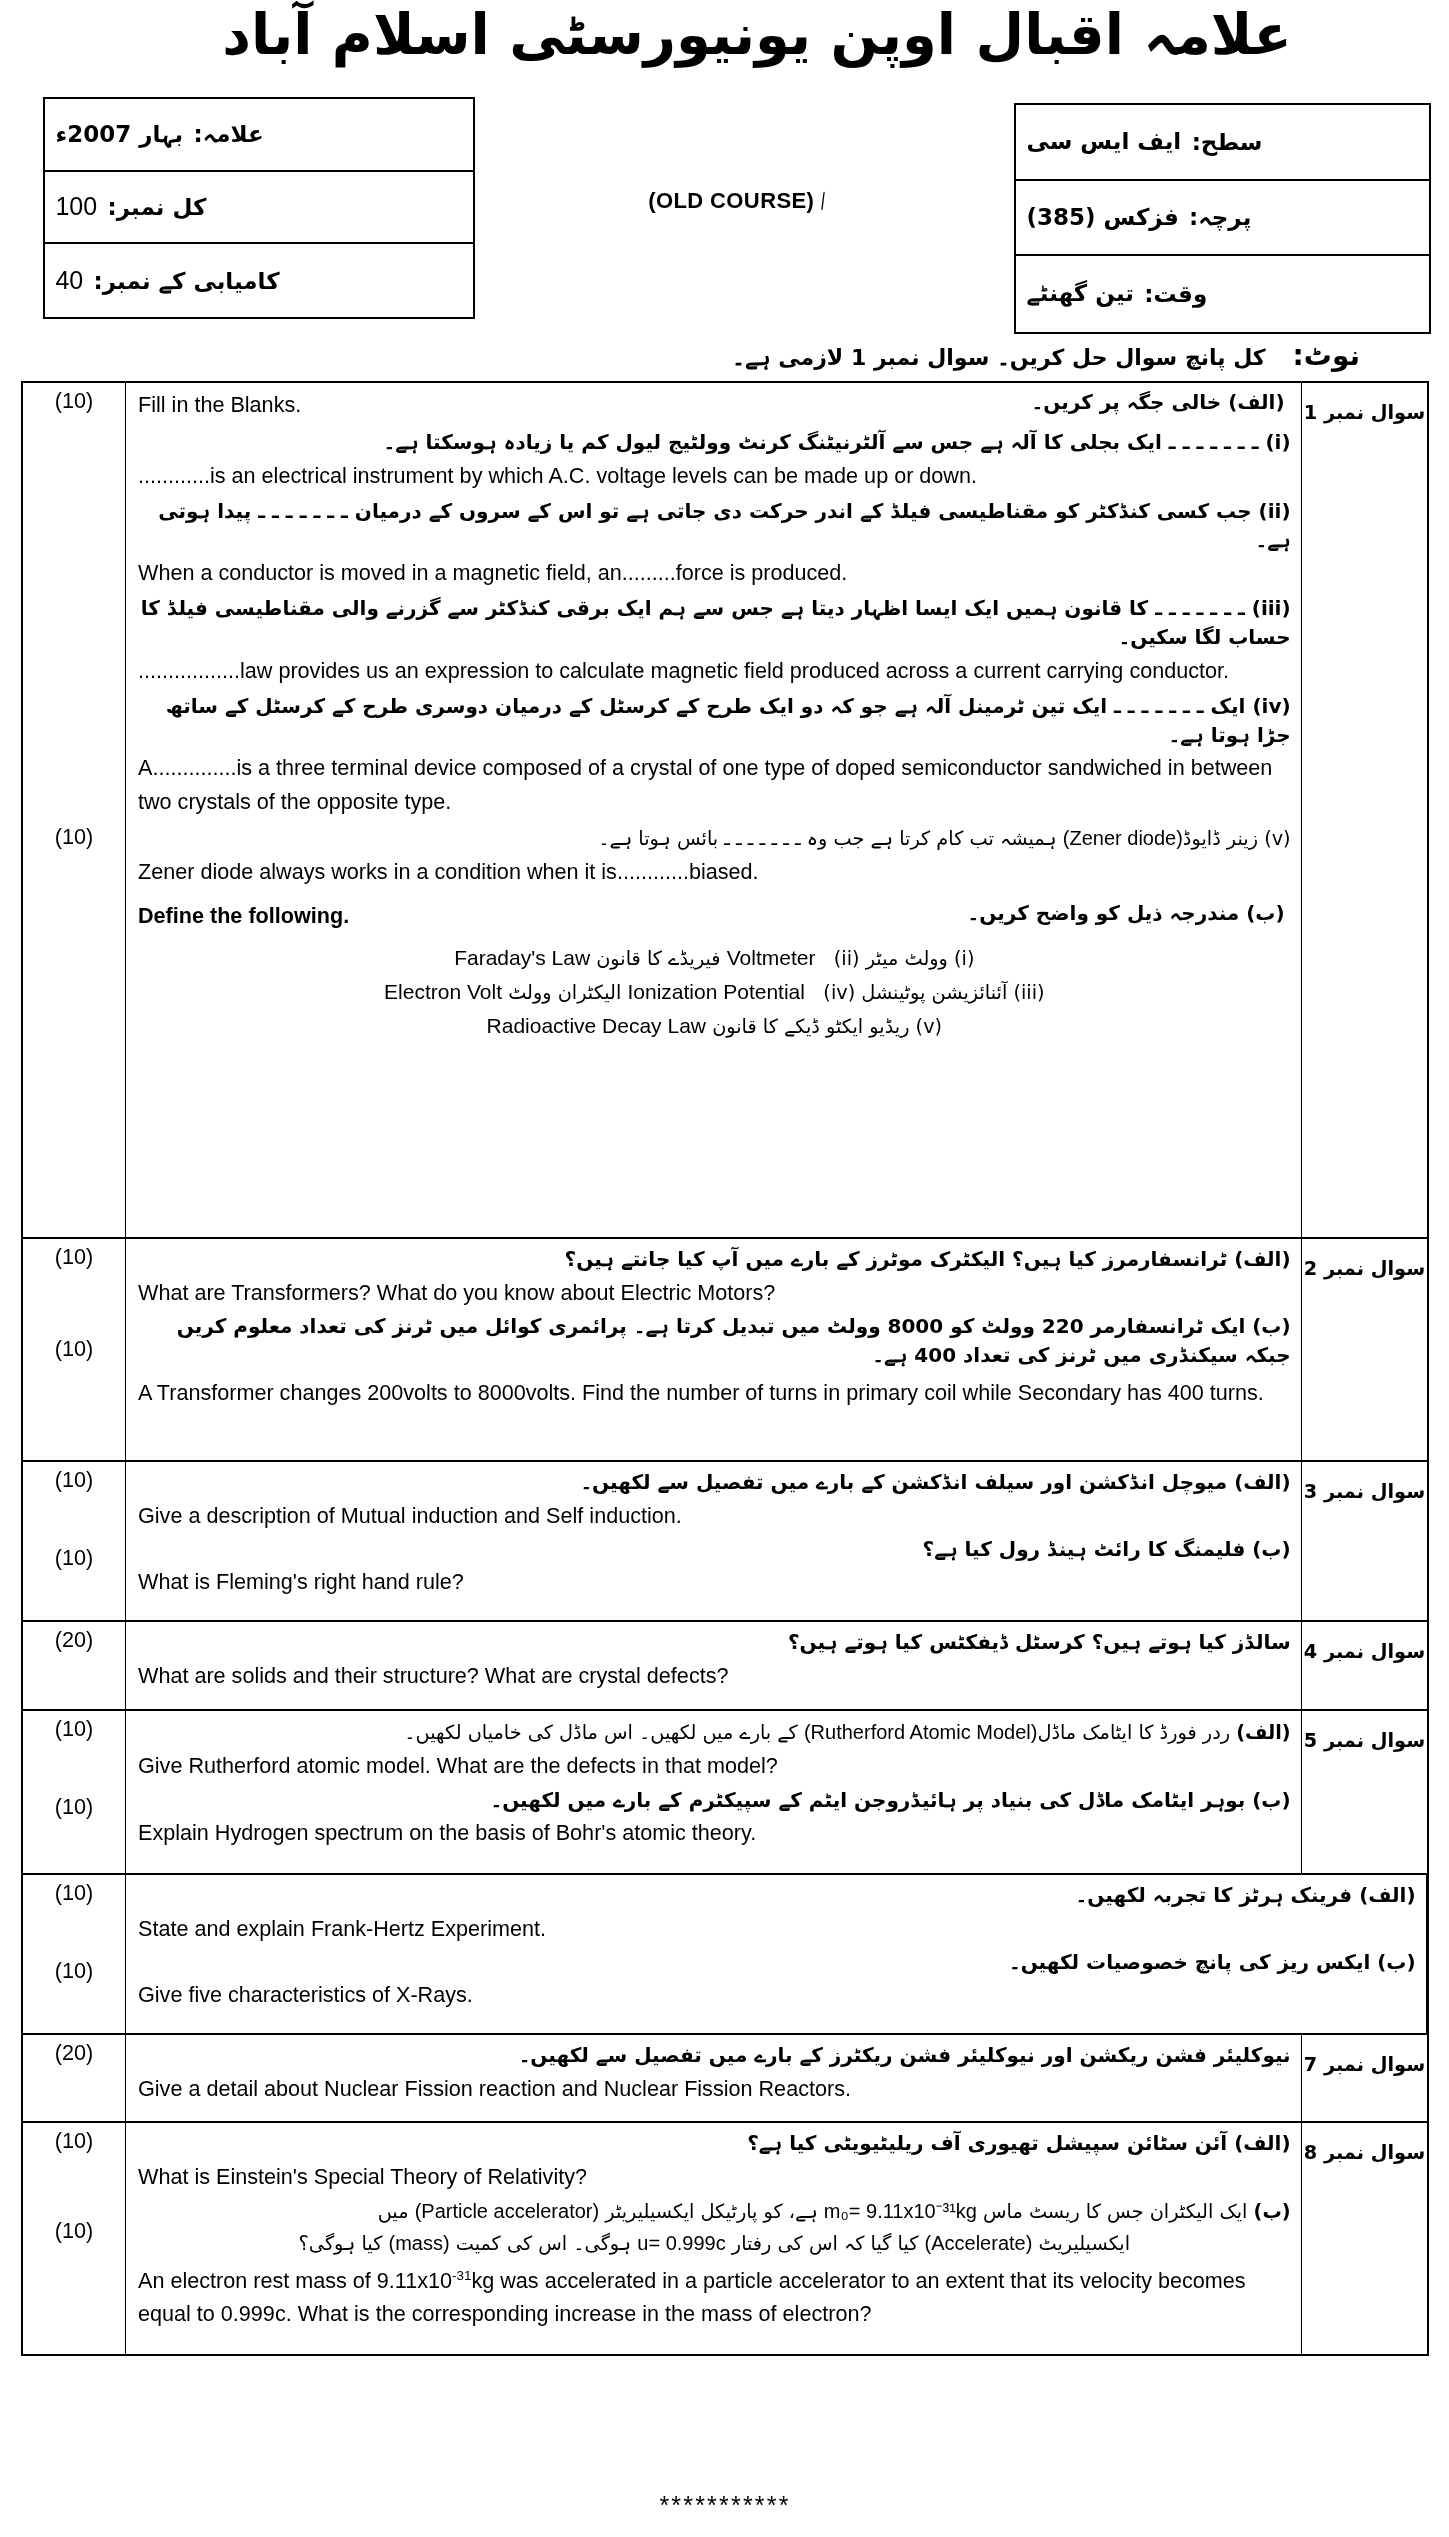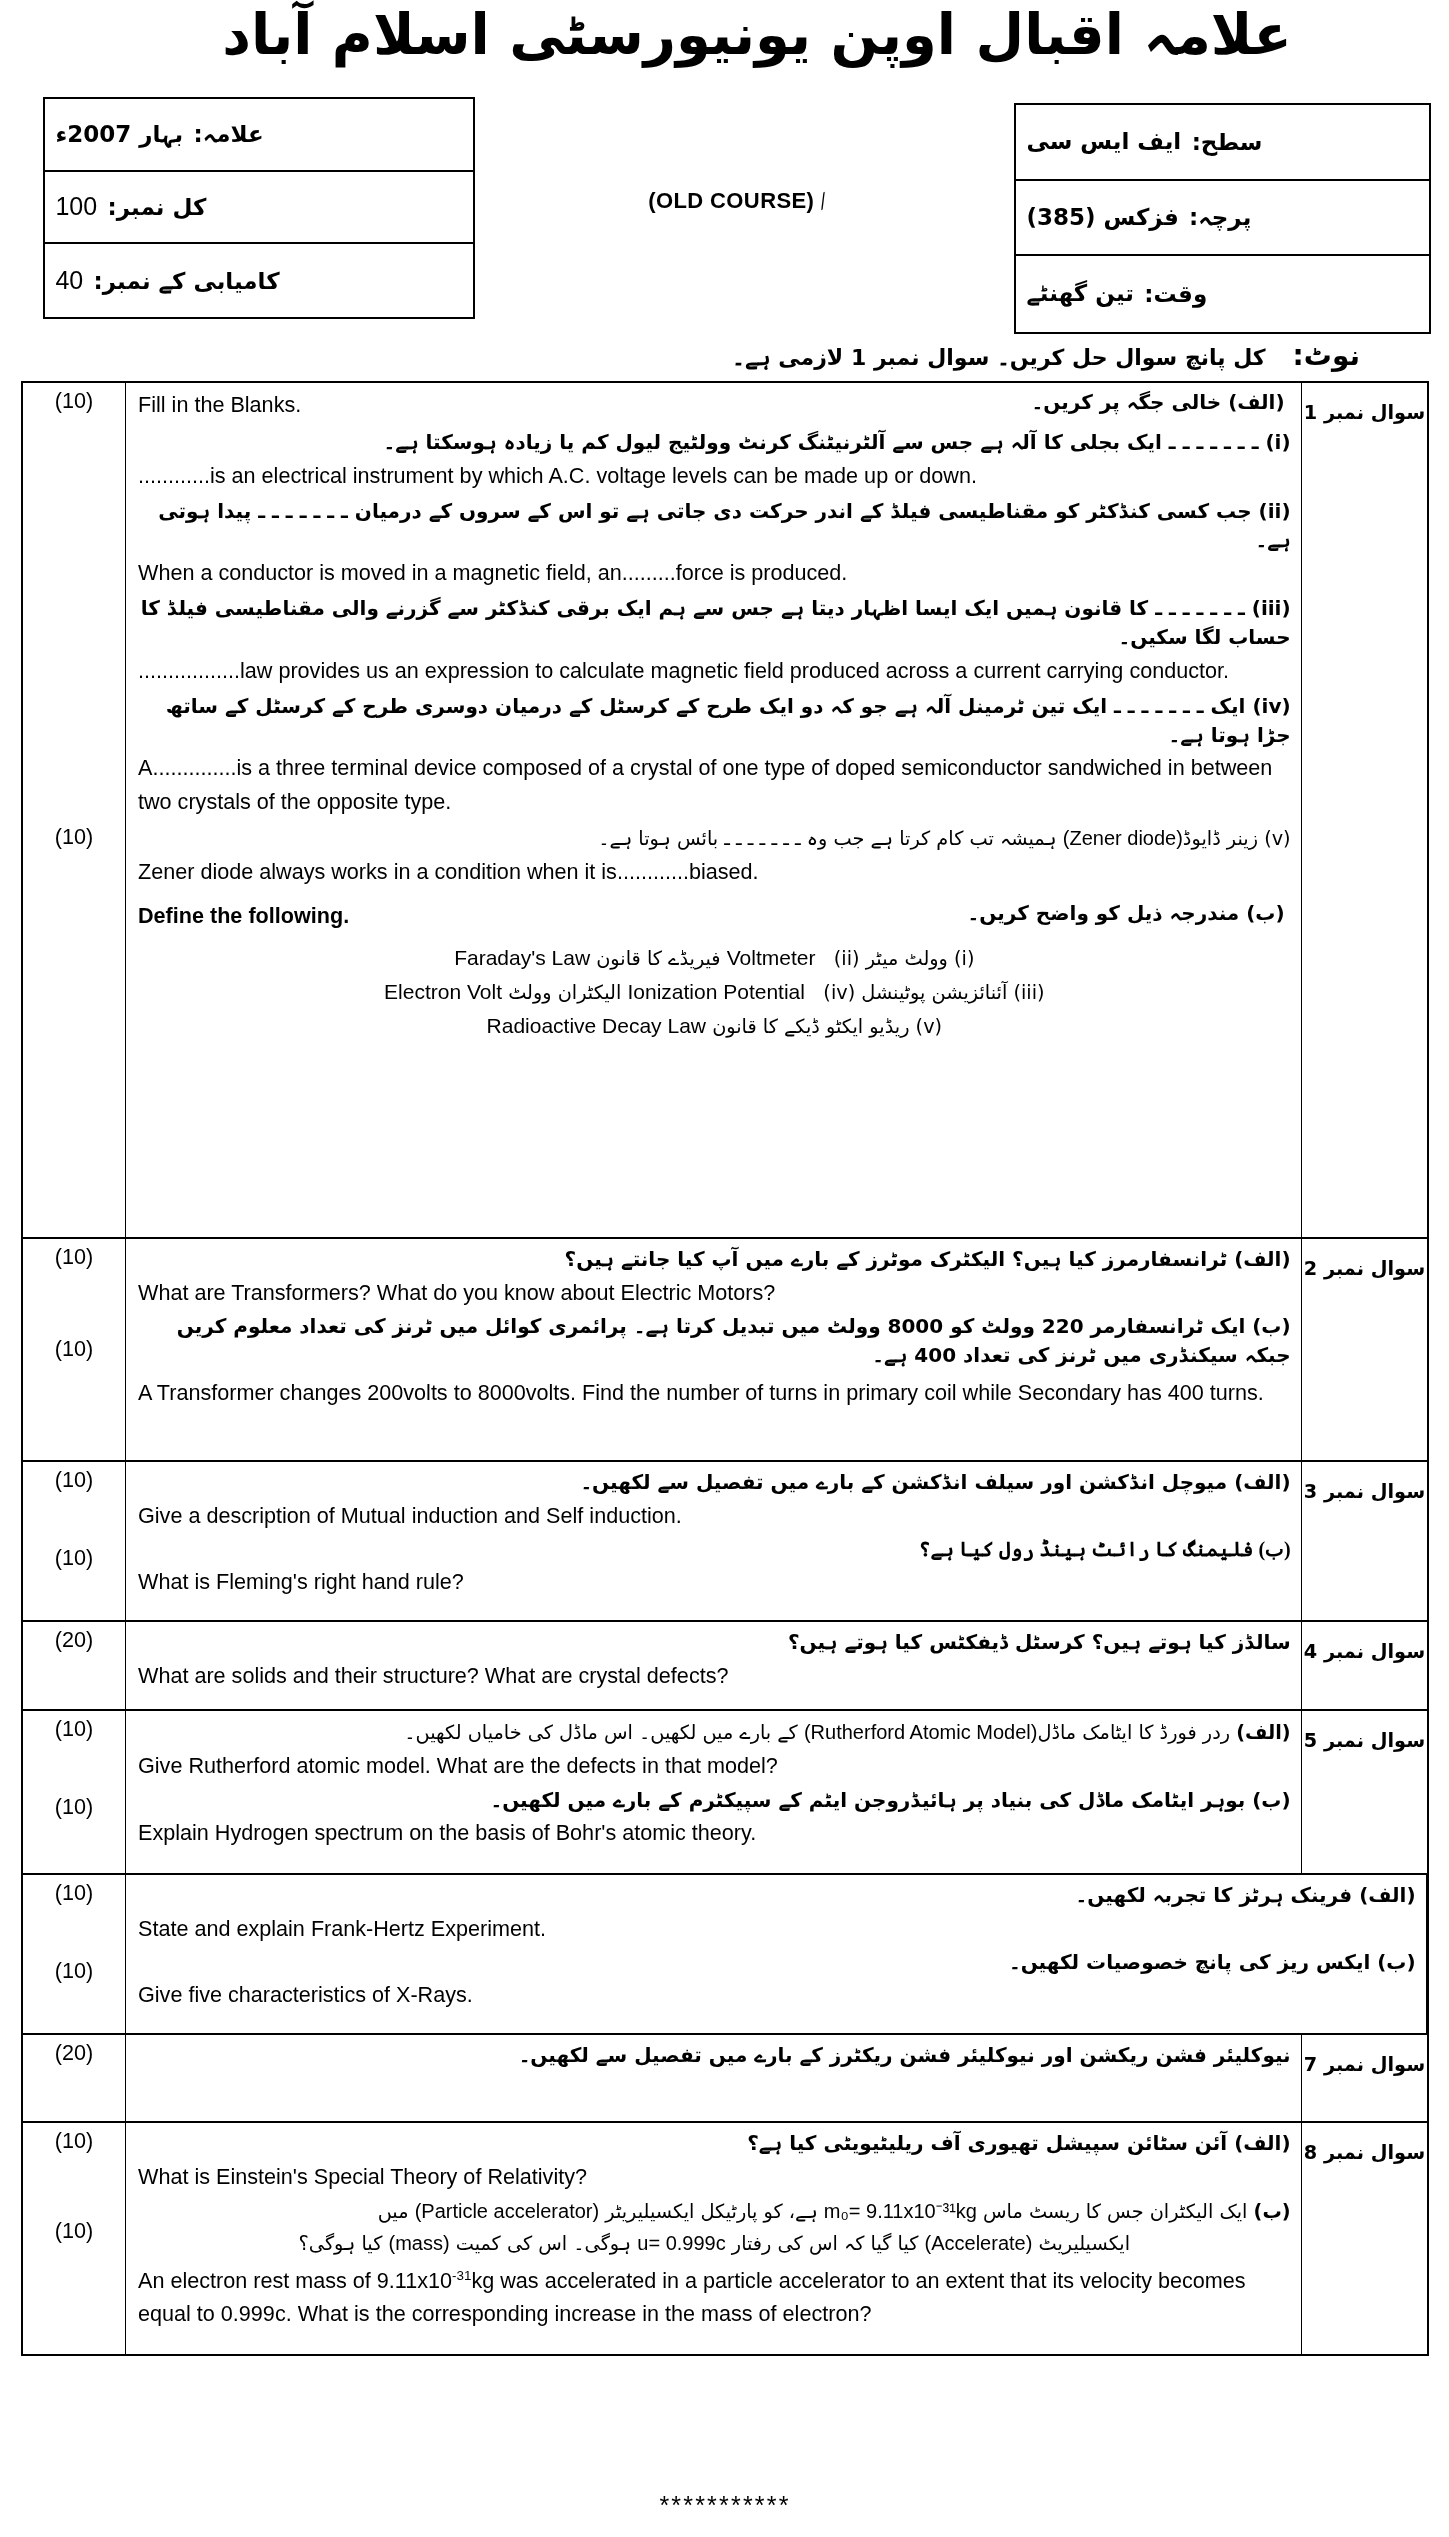--- a/index.html
+++ b/index.html
@@ -342,21 +342,21 @@
       <div class="col-marks">
         <span class="mark" style="top:4.5px;">(10)</span>
         <span class="mark" style="top:83px;">(10)</span>
       </div>
       <div class="col-body">
         <div class="urdu line-row">
           <span class="part-label">(الف)</span>
           <span>میوچل انڈکشن اور سیلف انڈکشن کے بارے میں تفصیل سے لکھیں۔</span>
         </div>
         <div class="eng line-row">Give a description of Mutual induction and Self induction.</div>
-        <div class="urdu line-row" style="margin-top:3px;font-family:Liberation Serif, serif;">
+        <div class="urdu line-row" style="margin-top:3px;">
           <span class="part-label">(ب)</span>
           <span>فلیمنگ کا رائٹ ہینڈ رول کیا ہے؟</span>
         </div>
         <div class="eng line-row">What is Fleming's right hand rule?</div>
       </div>
       <div class="col-qno">سوال نمبر 3</div>
     </div>
 
     <div class="qrow" style="min-height:89px;">
       <div class="col-marks">
@@ -408,20 +408,21 @@
         <div class="eng line-row">Give five characteristics of X-Rays.</div>
       </div>
     </div>
 
     <div class="qrow" style="min-height:88px;">
       <div class="col-marks">
         <span class="mark" style="top:4.5px;">(20)</span>
       </div>
       <div class="col-body">
         <div class="urdu line-row">نیوکلیئر فشن ریکشن اور نیوکلیئر فشن ریکٹرز کے بارے میں تفصیل سے لکھیں۔</div>
+        <div class="eng line-row">Give a detail about Nuclear Fission reaction and Nuclear Fission Reactors.</div>
       </div>
       <div class="col-qno">سوال نمبر 7</div>
     </div>
 
     <div class="qrow" style="min-height:231px;">
       <div class="col-marks">
         <span class="mark" style="top:4.5px;">(10)</span>
         <span class="mark" style="top:95px;">(10)</span>
       </div>
       <div class="col-body">

